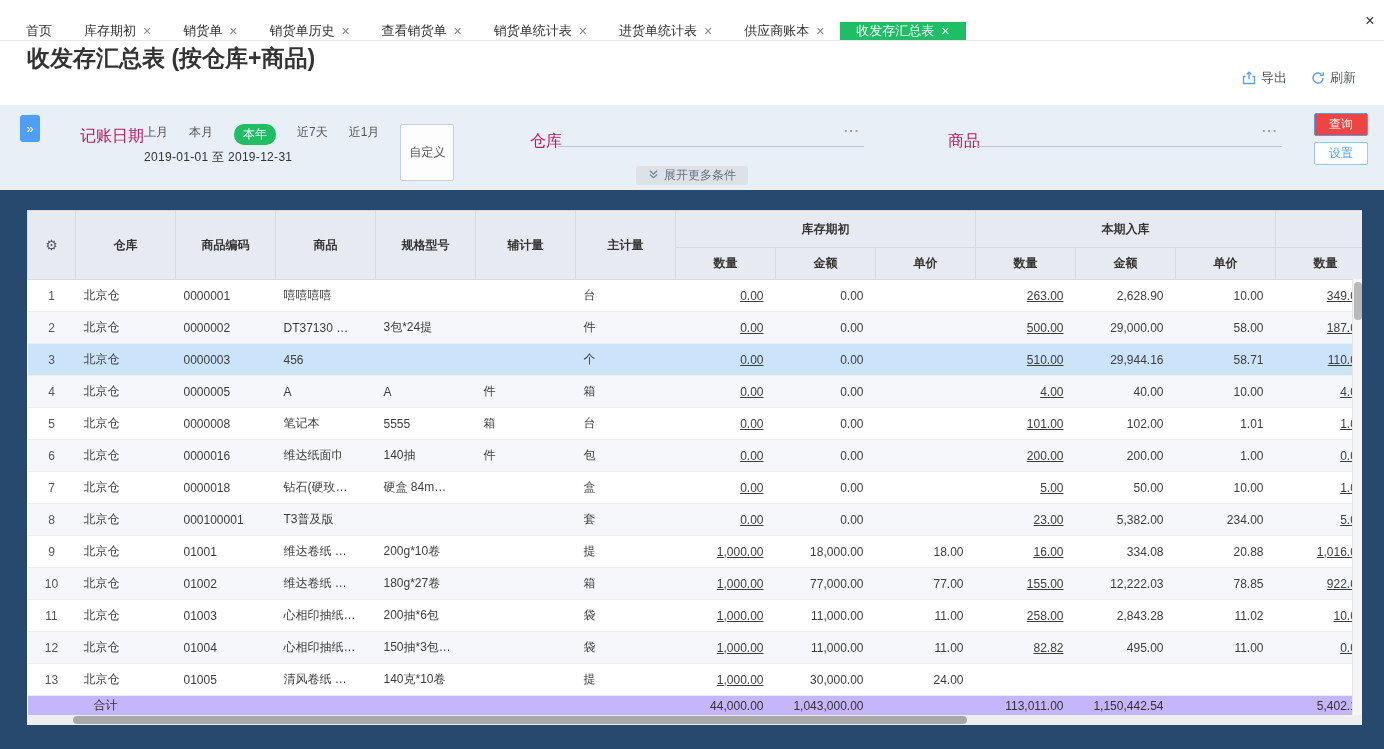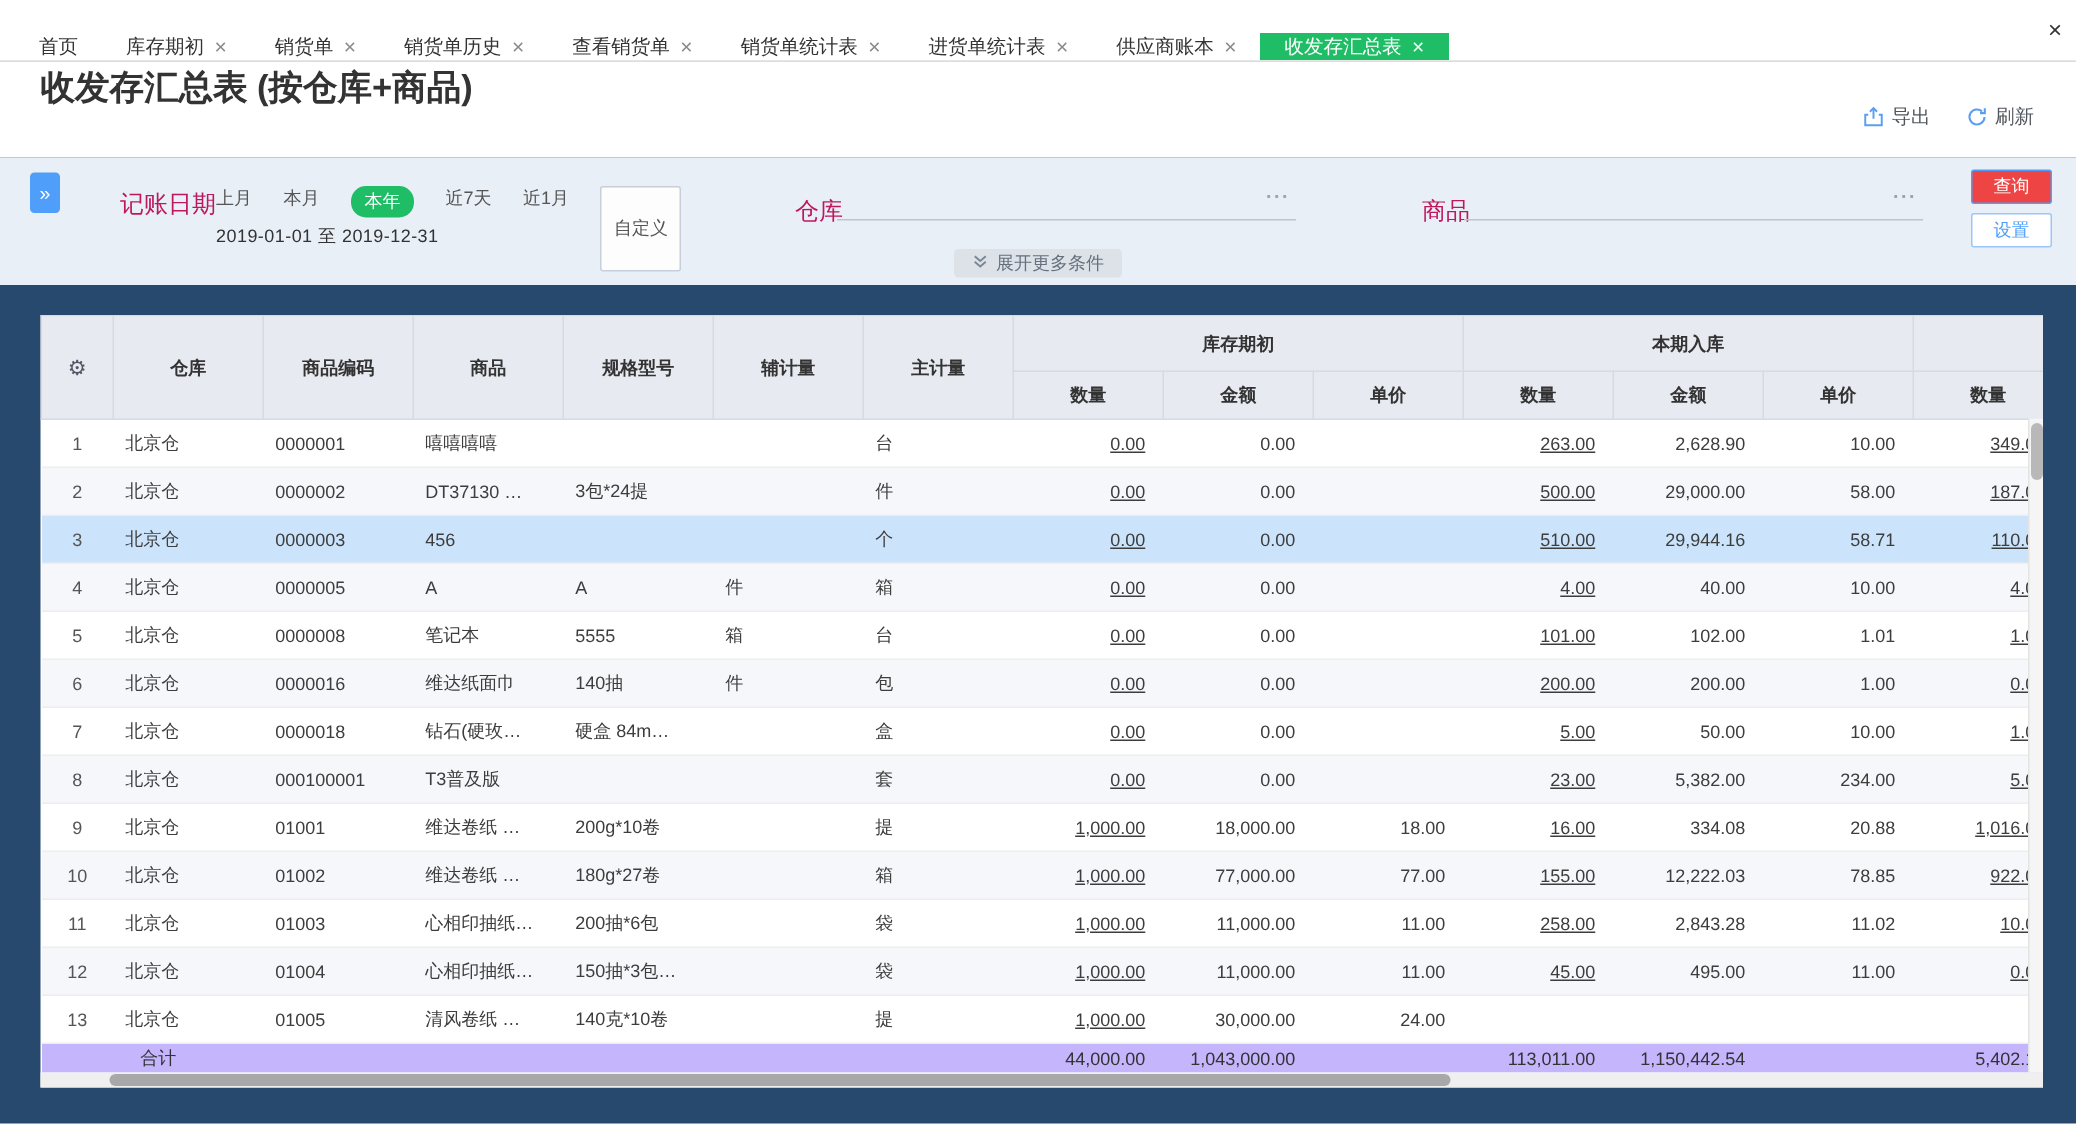--- a/index.html
+++ b/index.html
@@ -417,21 +417,21 @@
     <td class="td-c">12</td>
     <td>北京仓</td>
     <td>01004</td>
     <td>心相印抽纸…</td>
     <td>150抽*3包…</td>
     <td></td>
     <td>袋</td>
     <td class="td-r"><span class="qty">1,000.00</span></td>
     <td class="td-r">11,000.00</td>
     <td class="td-r">11.00</td>
-    <td class="td-r"><span class="qty">45.00</span></td>
+    <td class="td-r"><span class="qty">82.82</span></td>
     <td class="td-r">495.00</td>
     <td class="td-r">11.00</td>
     <td class="td-r"><span class="qty">0.00</span></td>
 
   </tr>
           <tr>
     <td class="td-c">13</td>
     <td>北京仓</td>
     <td>01005</td>
     <td>清风卷纸 …</td>

